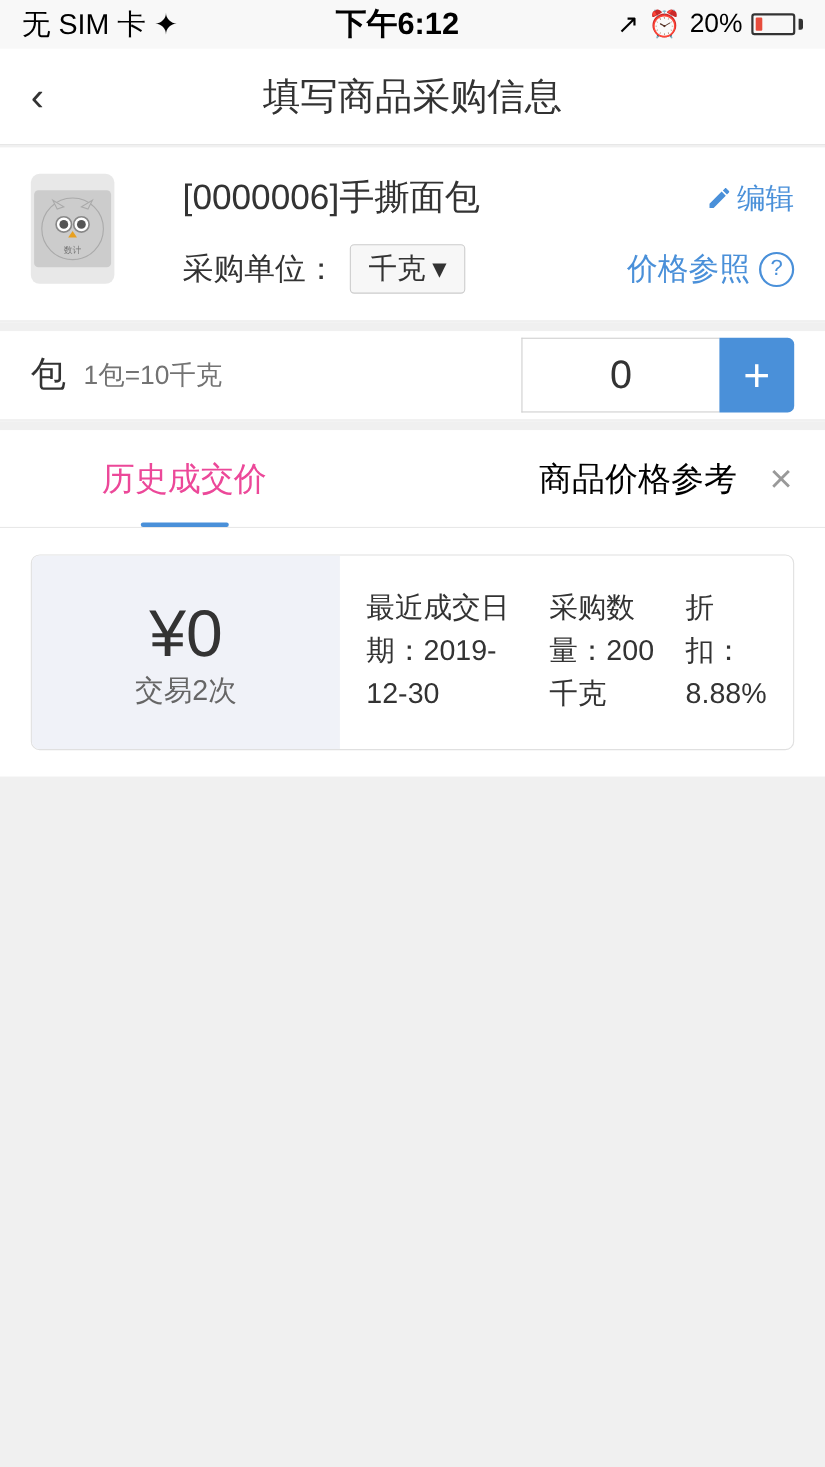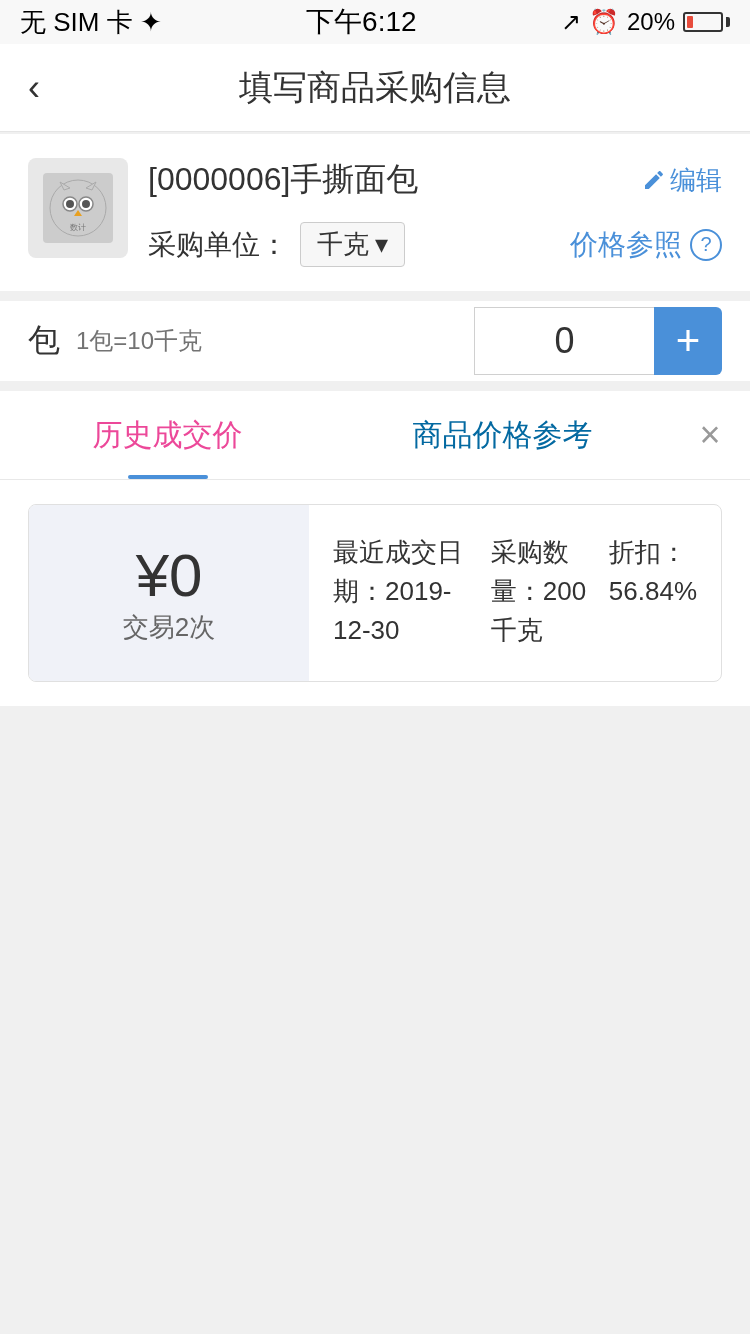--- a/index.html
+++ b/index.html
@@ -25,21 +25,21 @@
       font-size: 26px;
       color: #000;
     }
     .status-left {
       display: flex;
       align-items: center;
       gap: 8px;
     }
     .status-center {
       font-size: 28px;
-      font-weight: 400;
+      font-weight: 700;
       text-align: center;
     }
     .status-right {
       display: flex;
       align-items: center;
       gap: 8px;
       font-size: 24px;
     }
     .battery {
       display: inline-flex;
@@ -99,21 +99,21 @@
       background: #fff;
       padding: 24px 28px;
       margin-top: 2px;
     }
     .product-row {
       display: flex;
       align-items: flex-start;
       gap: 20px;
     }
     .product-image {
-      width: 100px;
+      width: 76px;
       height: 100px;
       background: #e8e8e8;
       border-radius: 8px;
       display: flex;
       align-items: center;
       justify-content: center;
       flex-shrink: 0;
     }
     .product-image-inner {
       width: 70px;
@@ -121,20 +121,21 @@
       background: #ccc;
       border-radius: 4px;
       display: flex;
       align-items: center;
       justify-content: center;
       font-size: 18px;
       color: #666;
     }
     .product-detail {
       flex: 1;
+      margin-left: 42px;
     }
     .product-name-row {
       display: flex;
       align-items: center;
       justify-content: space-between;
     }
     .product-name {
       font-size: 32px;
       color: #333;
       font-weight: 400;
@@ -265,21 +266,22 @@
       align-items: center;
       justify-content: center;
       font-size: 30px;
       cursor: pointer;
       position: relative;
     }
     .tab-item.active {
       color: #ec4899;
     }
     .tab-item.inactive {
-      color: #0369a1;
+      color: #000000;
+      align-items: flex-end;
     }
     .tab-underline {
       position: absolute;
       bottom: 0;
       width: 80px;
       height: 4px;
       background: #4a90d9;
       border-radius: 2px;
     }
     .tab-close {
@@ -458,20 +460,20 @@
         <div class="trade-count">交易2次</div>
       </div>
       <div class="card-right">
         <div class="card-info-row">
           <span>最近成交日期：</span><span>2019-12-30</span>
         </div>
         <div class="card-info-row">
           <span>采购数量：</span><span>200千克</span>
         </div>
         <div class="card-info-row">
-          <span>折扣：</span><span>56.84%</span>
+          <span>折扣：</span><span>8.88%</span>
         </div>
       </div>
     </div>
   </div>
 </div>
 
 <div class="bottom-area"></div>
 
 </body></html>

